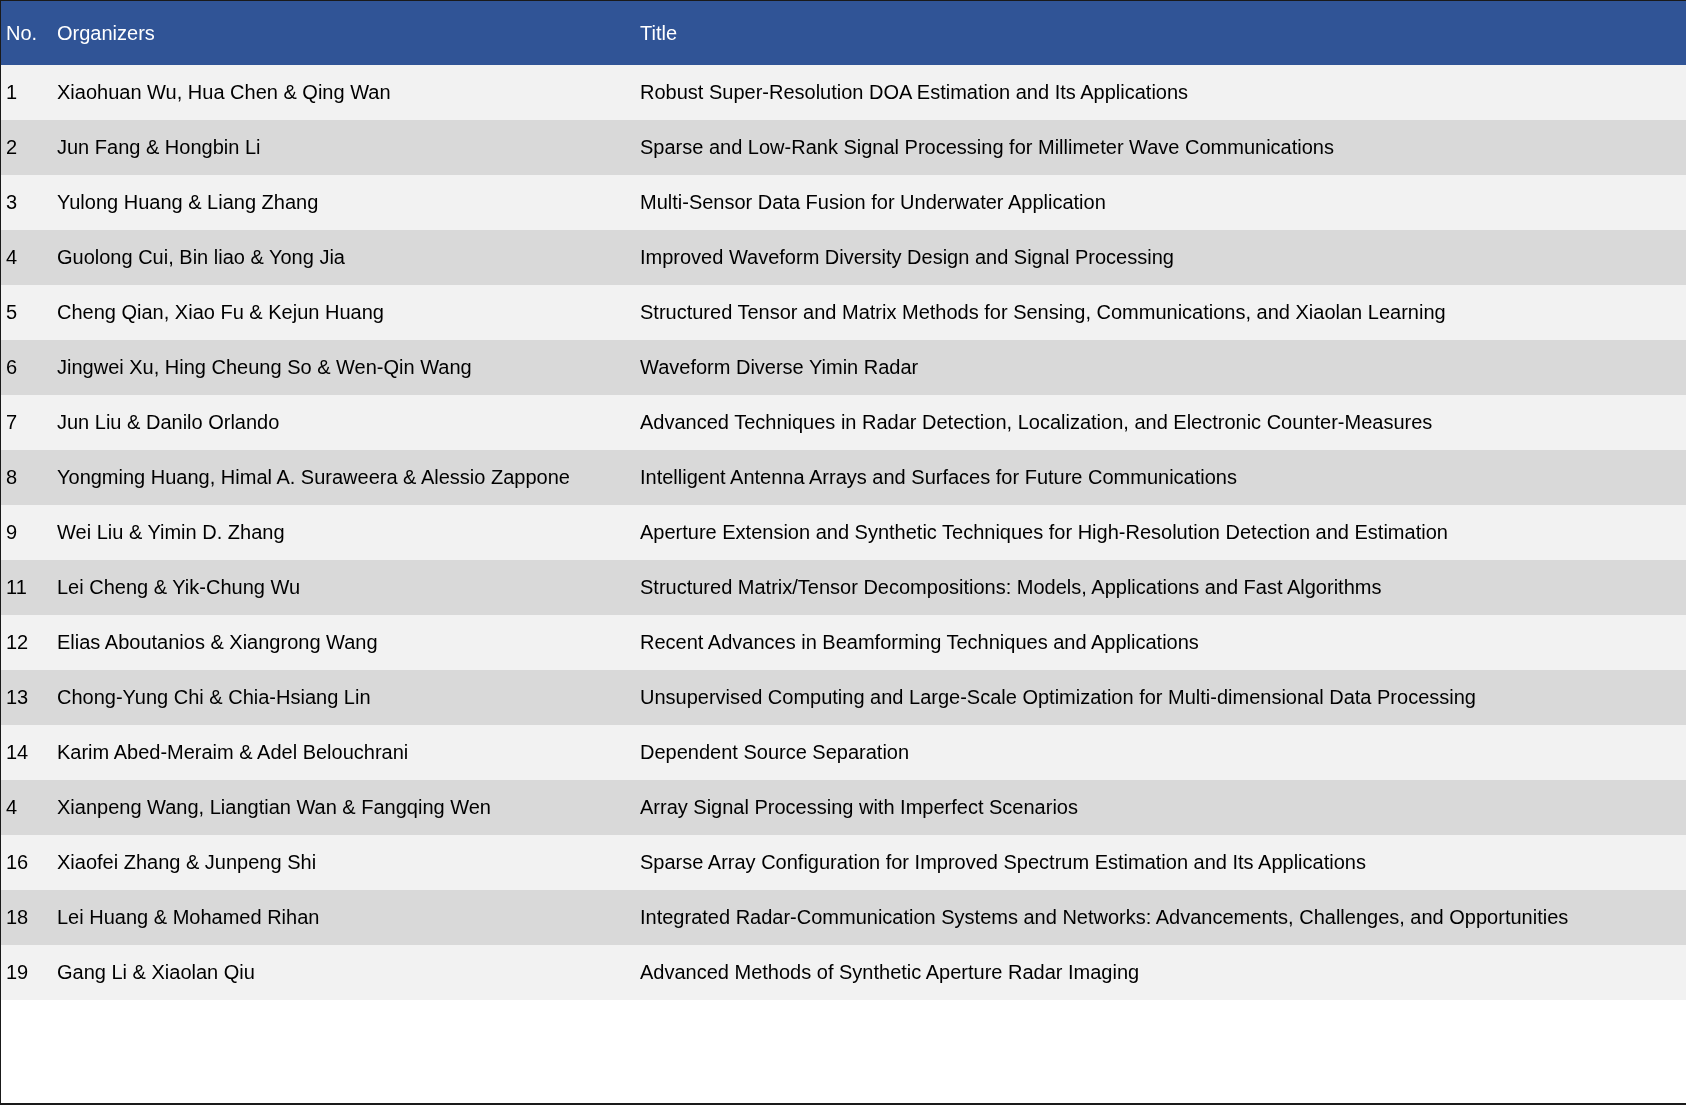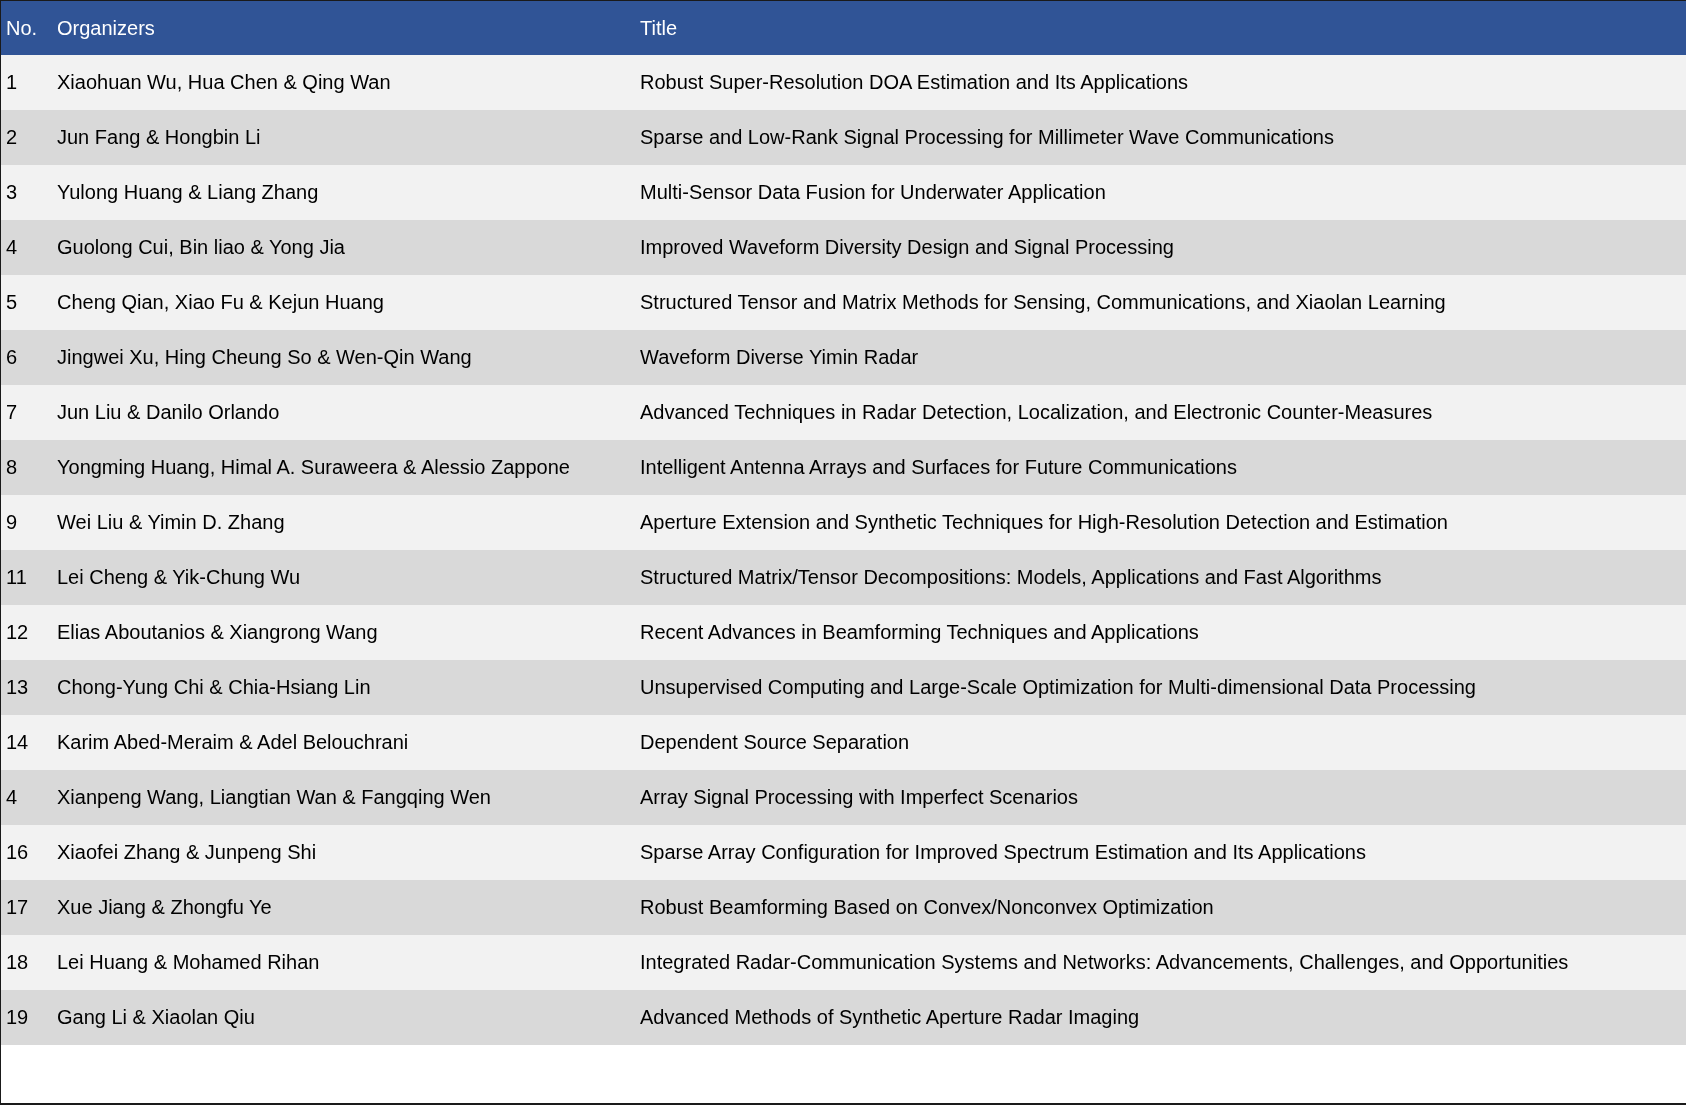--- a/index.html
+++ b/index.html
@@ -25,21 +25,21 @@
     table {
       border-collapse: collapse;
       width: 1685px;
       table-layout: fixed;
     }
     col.c-no { width: 55px; }
     col.c-org { width: 584px; }
     col.c-title { width: 1046px; }
     thead tr {
       background: #305496;
-      height: 54px;
+      height: 64px;
     }
     thead th {
       color: #ffffff;
       font-weight: normal;
       font-size: 20px;
       text-align: left;
       vertical-align: middle;
       padding: 0;
       white-space: nowrap;
     }
@@ -147,25 +147,20 @@
         <td class="cell-no">4</td>
         <td class="cell-org">Xianpeng Wang, Liangtian Wan &amp; Fangqing Wen</td>
         <td class="cell-title">Array Signal Processing with Imperfect Scenarios</td>
       </tr>
       <tr>
         <td class="cell-no">16</td>
         <td class="cell-org">Xiaofei Zhang &amp; Junpeng Shi</td>
         <td class="cell-title">Sparse Array Configuration for Improved Spectrum Estimation and Its Applications</td>
       </tr>
       <tr>
-        <td class="cell-no">17</td>
-        <td class="cell-org">Xue Jiang &amp; Zhongfu Ye</td>
-        <td class="cell-title">Robust Beamforming Based on Convex/Nonconvex Optimization</td>
-      </tr>
-      <tr>
         <td class="cell-no">18</td>
         <td class="cell-org">Lei Huang &amp; Mohamed Rihan</td>
         <td class="cell-title">Integrated Radar-Communication Systems and Networks: Advancements, Challenges, and Opportunities</td>
       </tr>
       <tr>
         <td class="cell-no">19</td>
         <td class="cell-org">Gang Li &amp; Xiaolan Qiu</td>
         <td class="cell-title">Advanced Methods of Synthetic Aperture Radar Imaging</td>
       </tr>
     </tbody>

